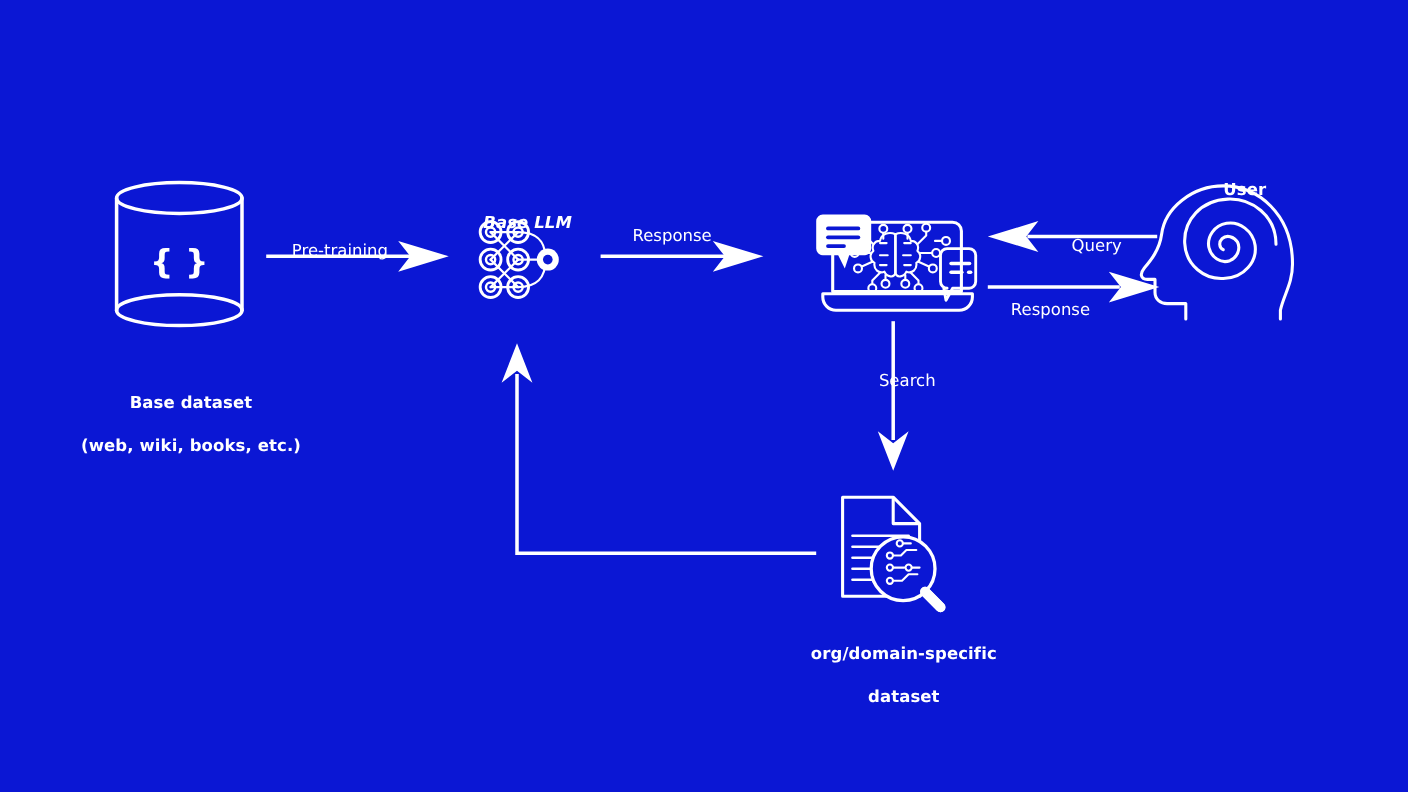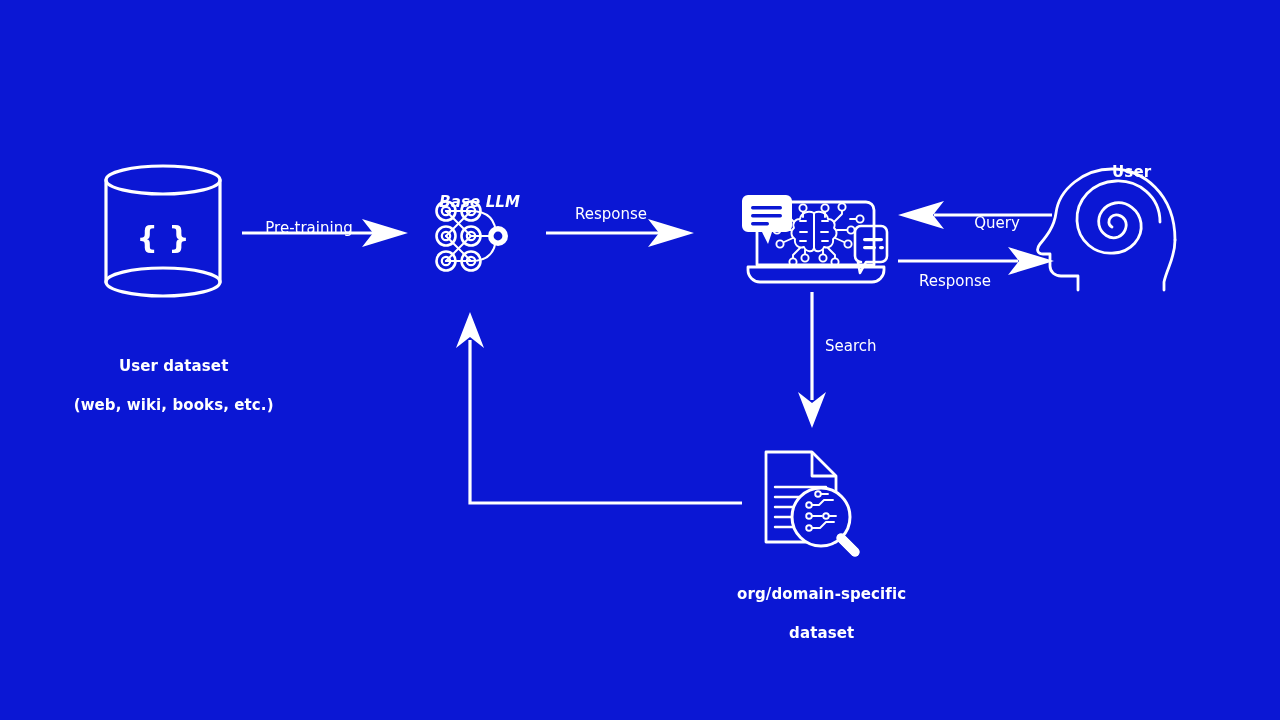--- a/index.html
+++ b/index.html
@@ -249,21 +249,21 @@
     </g>
 
     <g>
       <path d="M742,503 L470,503 L470,340" fill="none" stroke="#ffffff" stroke-width="3.2" stroke-linejoin="miter" stroke-linecap="butt"></path>
       <path d="M456,348 L470,312 L484,348 L470,337 Z" fill="#ffffff"></path>
     </g>
 
   </svg>
 
   <div class="label-bold ctr" style="left:163px; top:338px; width:260px;">
-    <span>User dataset</span><br>
+    <span>Base dataset</span><br>
     <span>(web, wiki, books, etc.)</span>
   </div>
 
   <div class="label-bold ctr" style="left:469px; top:174px; width:180px;font-style:italic;">
     <span>Base LLM</span>
   </div>
 
 
   <div class="label-bold ctr" style="left:811px; top:566px; width:300px;">
     <span>org/domain-specific</span><br>
@@ -275,15 +275,15 @@
   </div>
 
   <div class="label-plain ctr" style="left:309px; top:219px;">Pre-training</div>
 
   <div class="label-plain ctr" style="left:611px; top:205px;">Response</div>
 
   <div class="label-plain ctr" style="left:997px; top:190px;margin-top:24px;">Query</div>
 
   <div class="label-plain ctr" style="left:955px; top:272px;">Response</div>
 
-  <div class="label-plain" style="left:825px; top:337px;">Search</div>
+  <div class="label-plain" style="left:799px; top:337px;">Search</div>
 
 </div>
 
 </body></html>

